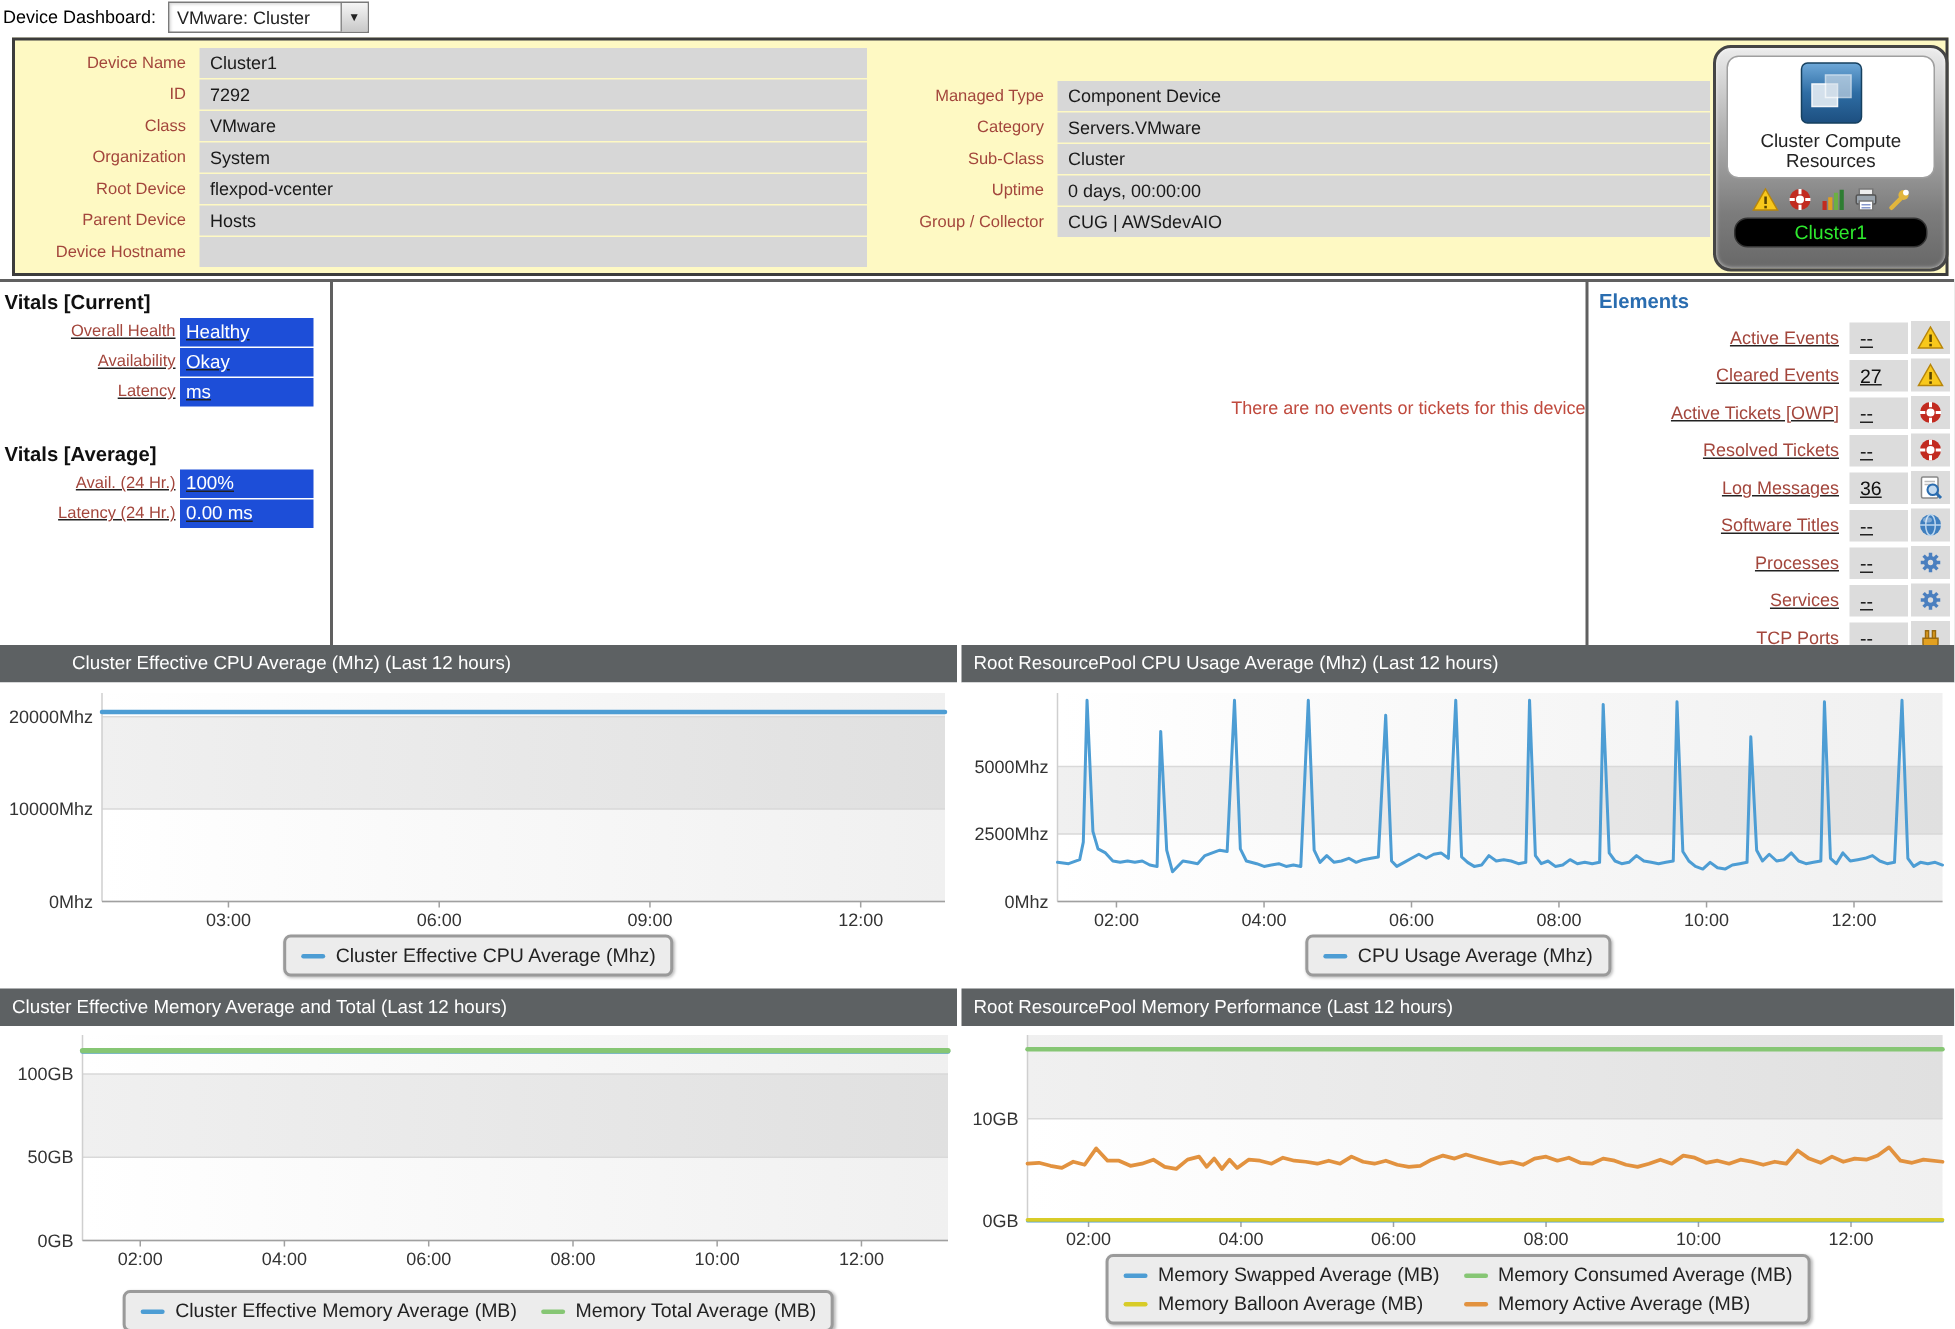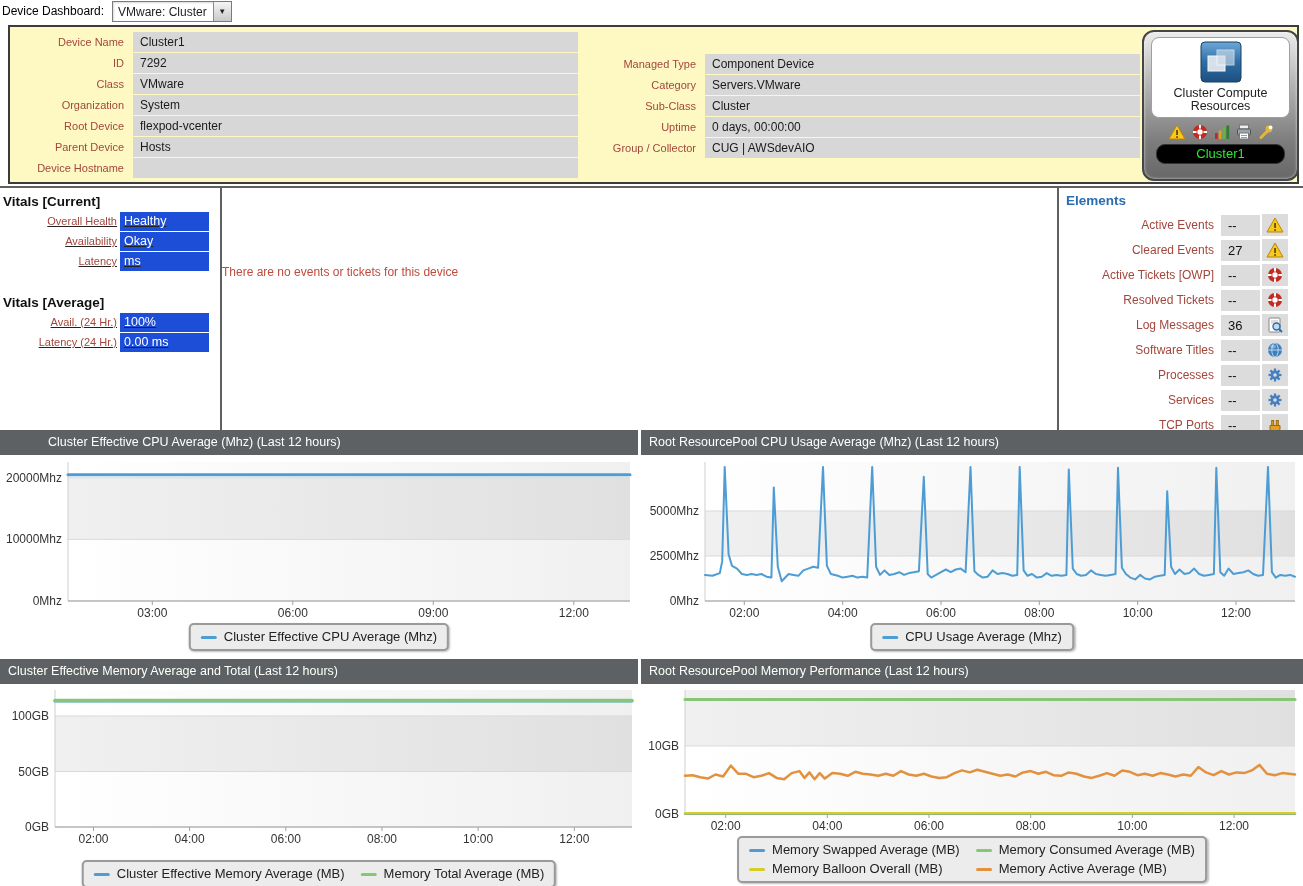--- a/index.html
+++ b/index.html
@@ -5,21 +5,21 @@
   html,body{margin:0;padding:0;background:#fff;}
   #stage{position:relative;width:1303px;height:886px;background:#fff;overflow:hidden;
          font-family:"Liberation Sans",sans-serif;color:#222;}
   .abs{position:absolute;}
 
   
   #topbar{left:0;top:0;width:1303px;height:22px;}
   #topbar-label{left:2px;top:4px;font-size:12px;color:#000;}
   #dashboard-select{left:112px;top:1px;display:inline-flex;align-items:center;height:19px;
       border:1px solid #7a7a7a;background:#fff;box-shadow:inset 1px 1px 2px rgba(0,0,0,.15);}
-  #dashboard-select .dd-text{font-size:12px;padding:0 6px 0 5px;white-space:nowrap;}
+  #dashboard-select .dd-text{font-size:12px;padding:0 20px 0 5px;white-space:nowrap;}
   #dashboard-select .dd-btn{width:17px;height:100%;display:flex;align-items:center;justify-content:center;
       background:linear-gradient(#f5f5f5,#c9c9c9);border-left:1px solid #8a8a8a;font-size:8px;color:#222;}
 
   
   #info-panel{left:8px;top:25px;width:1287px;height:155px;border:2px solid #3c3c3c;background:#fef9c3;}
   .info-row{display:flex;height:20px;margin-bottom:1px;}
   .info-label{width:112px;text-align:right;padding-right:9px;color:#a3463c;font-size:11px;line-height:20px;flex:none;}
   .info-value{flex:1;background:#d7d7d7;font-size:12px;line-height:20px;padding-left:7px;color:#1a1a1a;white-space:nowrap;overflow:hidden;}
   #info-left{left:2px;top:5px;width:566px;}
   #info-right{left:580px;top:5px;width:550px;margin-top:22px;}
@@ -35,25 +35,25 @@
       font-size:13px;text-align:center;padding:1px 0 2px;}
 
   
   #mid{left:0;top:186px;width:1303px;height:244px;border-top:2px solid #606060;box-sizing:border-box;}
   #vitals{position:absolute;left:0;top:0;width:220px;height:242px;border-right:2px solid #606060;}
   .v-title{font-weight:bold;font-size:13.5px;color:#101010;margin:6px 0 3px 3px;}
   .v-row{display:flex;margin-bottom:1px;text-decoration:underline;}
   .v-label{width:117px;text-align:right;color:#a3463c;font-size:11px;line-height:19px;padding-right:3px;flex:none;}
   .v-value{width:85px;background:#1d4ed8;color:#fff;font-size:12.5px;line-height:19px;padding-left:4px;}
   #events{position:absolute;left:222px;top:0;width:835px;height:242px;}
-  .events-msg{margin-top:77px;text-align:left;color:#c04a3e;font-size:12px;}
+  .events-msg{margin-top:77px;text-align:right;color:#c04a3e;font-size:12px;}
   #elements{position:absolute;left:1057px;top:0;width:244px;height:242px;border-left:2px solid #606060;
       border-right:2px solid #606060;overflow:hidden;box-sizing:content-box;}
   .e-title{font-weight:bold;font-size:13.5px;color:#2a6db0;margin:5px 0 6px 7px;}
-  .e-row{display:flex;justify-content:flex-end;align-items:center;height:22px;margin-bottom:3px;padding-right:15px;}
+  .e-row{display:flex;justify-content:flex-end;align-items:center;height:22px;margin-bottom:3px;padding-right:3px;text-decoration:underline;}
   .e-label{color:#a3463c;font-size:12px;margin-right:7px;white-space:nowrap;}
   .e-value{width:32px;background:#dcdcdc;font-size:13px;color:#111;padding:3px 0 3px 7px;margin-right:2px;flex:none;}
   .e-icon{width:26px;background:#dcdcdc;padding:3px 0;display:flex;justify-content:center;flex:none;}
 
   
   .chart-header{height:25px;background:#5d6163;color:#fff;font-size:12.5px;line-height:25px;
       padding-left:8px;box-sizing:border-box;white-space:nowrap;overflow:hidden;}
   .chart-body{background:#fff;}
   .legend{position:absolute;left:50%;transform:translateX(-50%);border:2px solid #9a9a9a;border-radius:5px;
       background:#ececec;padding:3px 10px;display:grid;grid-auto-flow:column;gap:1px 16px;font-size:13px;color:#222;
@@ -523,21 +523,21 @@
         <span class="legend-item">
           <span class="legend-swatch" style="background:#4d9dd4"></span>
           <span>Memory Swapped Average (MB)</span>
         </span>
         <span class="legend-item">
           <span class="legend-swatch" style="background:#86c674"></span>
           <span>Memory Consumed Average (MB)</span>
         </span>
         <span class="legend-item">
           <span class="legend-swatch" style="background:#d8cc28"></span>
-          <span>Memory Balloon Overall (MB)</span>
+          <span>Memory Balloon Average (MB)</span>
         </span>
         <span class="legend-item">
           <span class="legend-swatch" style="background:#e2923f"></span>
           <span>Memory Active Average (MB)</span>
         </span>
       </div></div>
 
 </div>
 
 </body></html>

